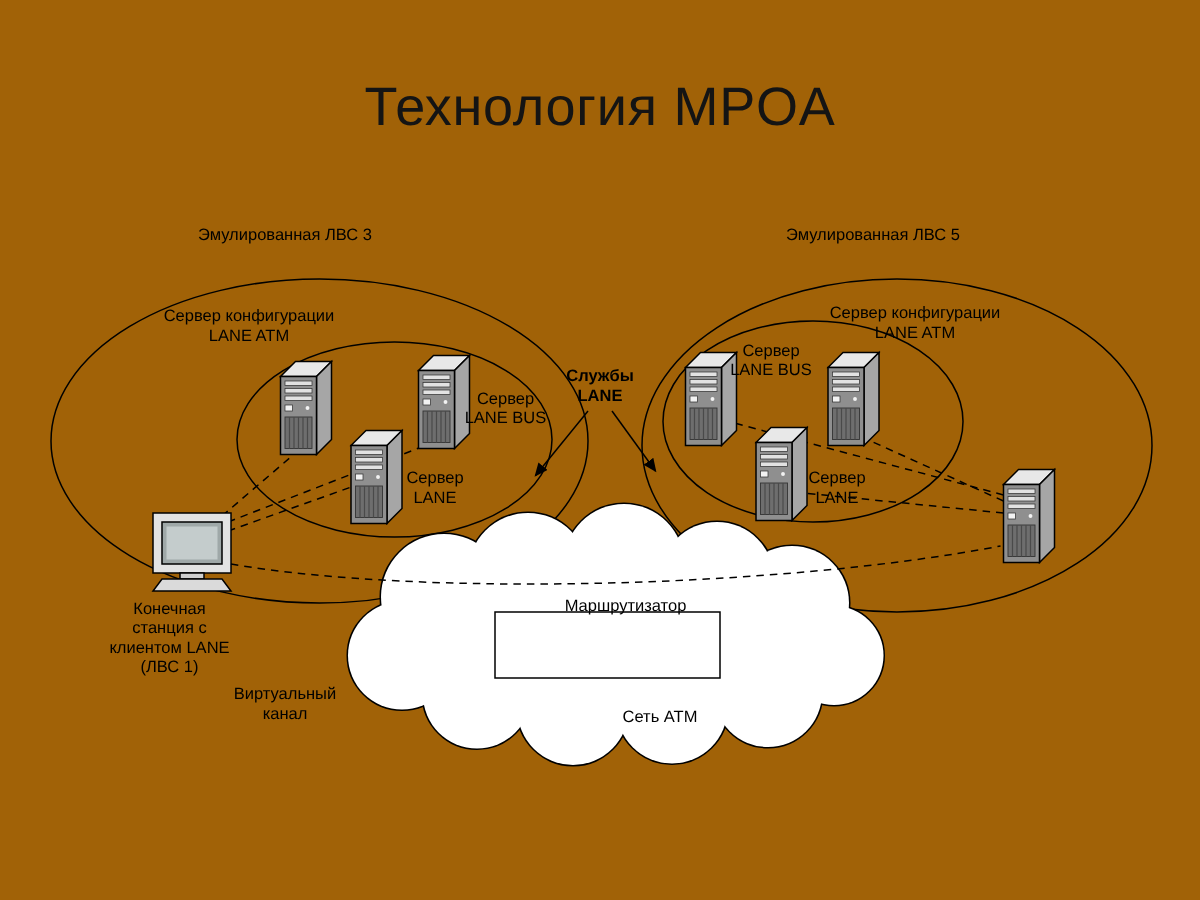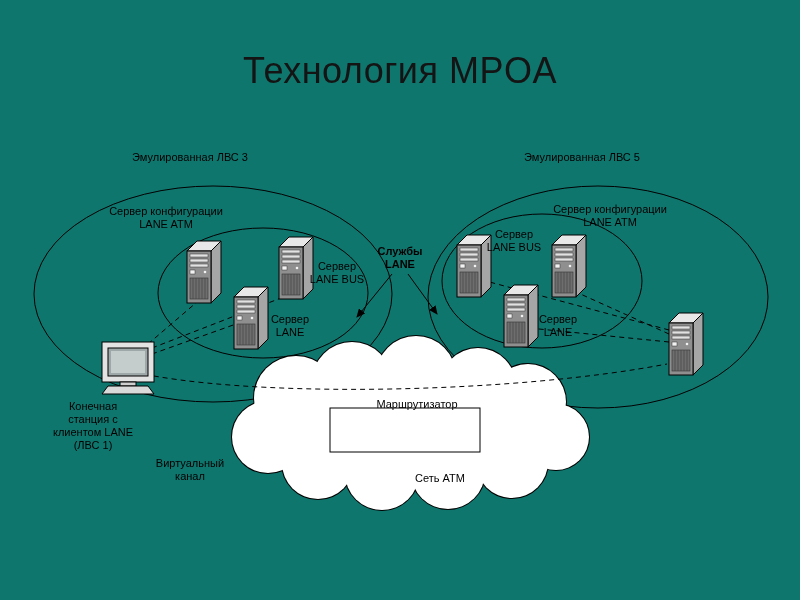--- a/index.html
+++ b/index.html
@@ -1,16 +1,16 @@
 <!DOCTYPE html>
 <html><head>
 <meta charset="utf-8">
 <style>
   html,body{margin:0;padding:0;background:#fff;}
-  #slide{position:relative;width:800px;height:600px;background:#0f766e;overflow:hidden;
+  #slide{position:relative;width:800px;height:600px;background:#a16207;overflow:hidden;
          font-family:"Liberation Sans", sans-serif;}
   #diagram-svg{position:absolute;left:0;top:0;width:800px;height:600px;}
   .title{position:absolute;left:120px;top:50px;width:560px;text-align:center;
          font-size:36px;letter-spacing:.5px;color:#141414;}
   .lbl{position:absolute;font-size:11px;line-height:13px;color:#000;
        white-space:pre-line;text-align:center;}
 </style>
 </head>
 <body>
 
@@ -124,21 +124,21 @@
 
   <div class="lbl" style="left:306px;top:260px;width:62px;">Сервер
 LANE BUS</div>
   <div class="lbl" style="left:264px;top:313px;width:52px;">Сервер
 LANE</div>
   <div class="lbl" style="left:482px;top:228px;width:64px;">Сервер
 LANE BUS</div>
   <div class="lbl" style="left:532px;top:313px;width:52px;">Сервер
 LANE</div>
 
-  <div class="lbl" style="left:40px;top:400px;width:106px;">Конечная
+  <div class="lbl" style="left:60px;top:400px;width:106px;">Конечная
 станция с
 клиентом LANE
 (ЛВС 1)</div>
   <div class="lbl" style="left:148px;top:422px;width:84px;margin-top:35px;">Виртуальный
 канал</div>
 
   <div class="lbl" style="left:332px;top:398px;width:170px;">Маршрутизатор</div>
   <div class="lbl" style="left:398px;top:472px;width:84px;">Сеть ATM</div>
 </div>
 

